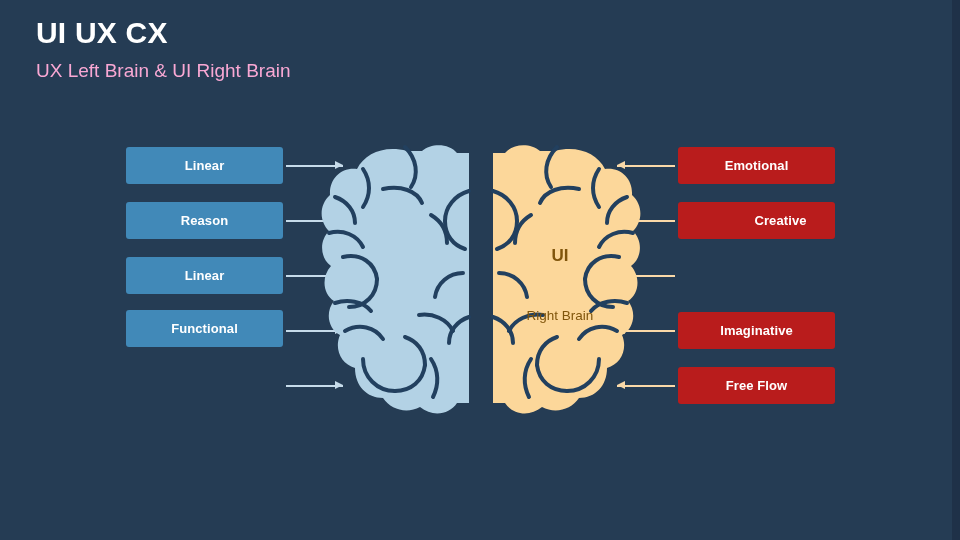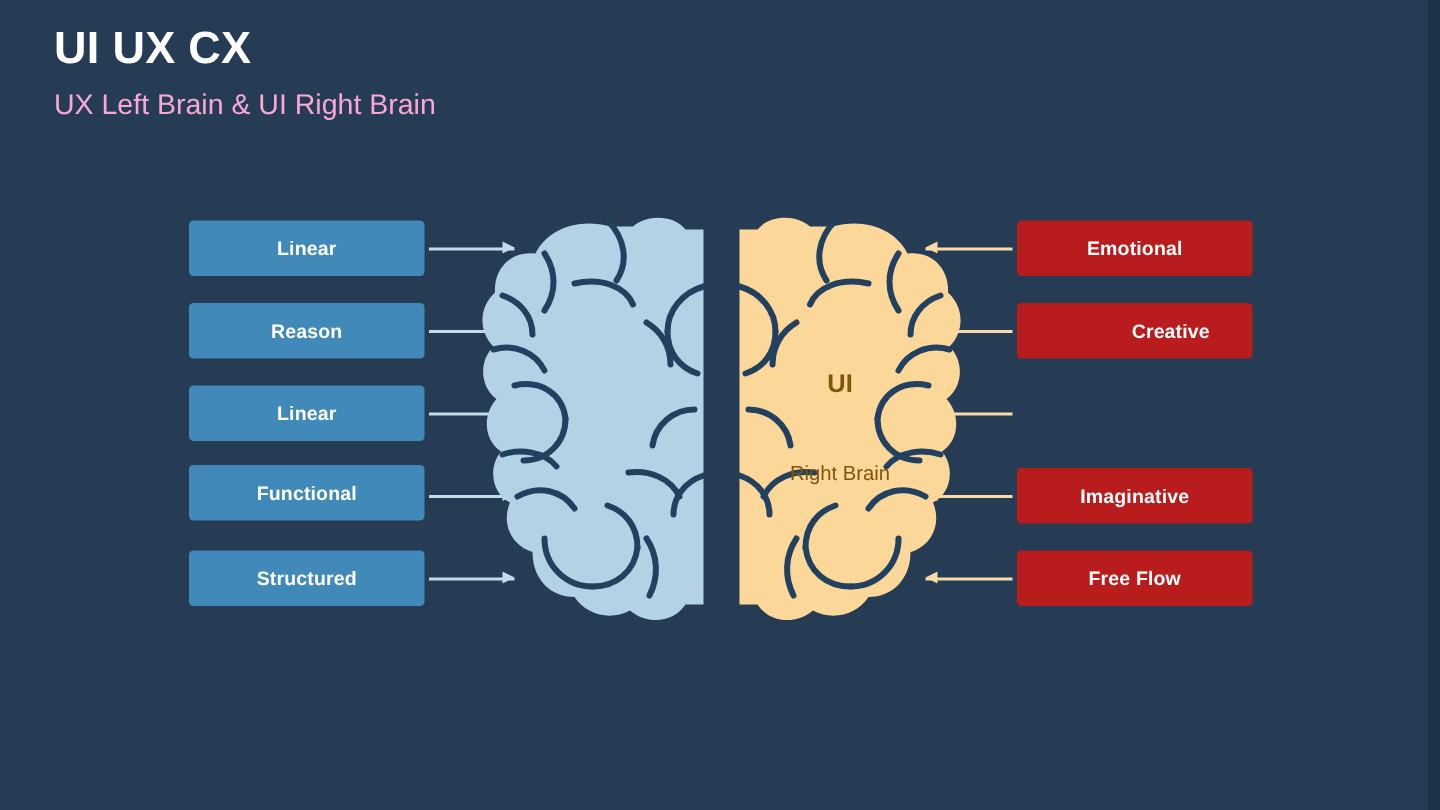--- a/index.html
+++ b/index.html
@@ -182,23 +182,20 @@
       <span class="label-text">Linear</span>
     </div>
     <div class="label-box left-box" style="top:202px;">
       <span class="label-text">Reason</span>
     </div>
     <div class="label-box left-box" style="top:257px;">
       <span class="label-text">Linear</span>
     </div>
     <div class="label-box left-box" style="top:310px;">
       <span class="label-text">Functional</span>
-    </div>
-    <div class="label-box left-box" style="top:367px;">
-      <span class="label-text">Structured</span>
     </div>
 
     <div class="label-box right-box" style="top:147px;">
       <span class="label-text">Emotional</span>
     </div>
     <div class="label-box right-box" style="top:202px;padding-left:48px;">
       <span class="label-text">Creative</span>
     </div>
     <div class="label-box right-box" style="top:312px;">
       <span class="label-text">Imaginative</span>

